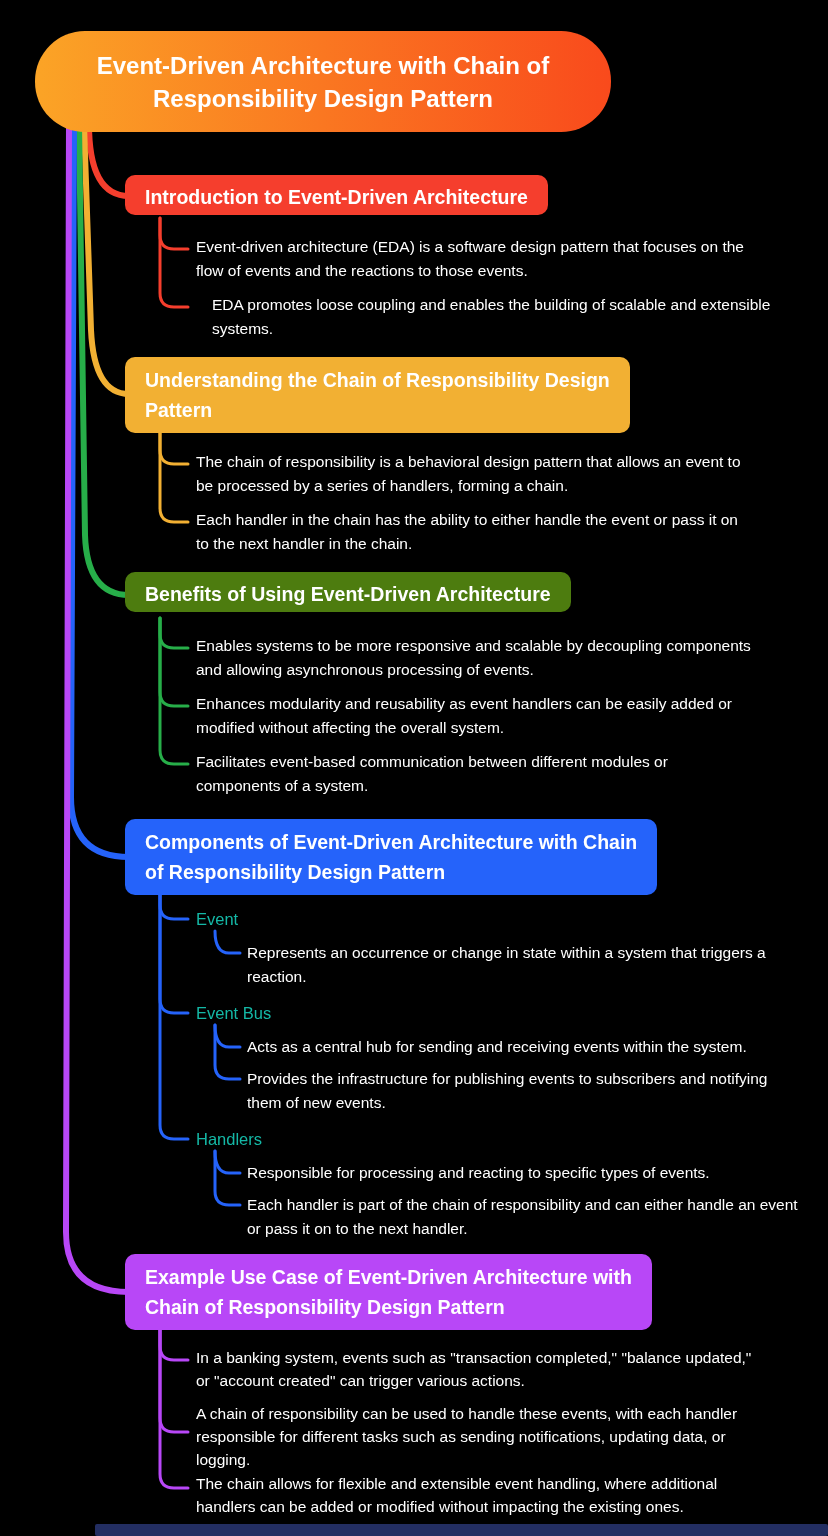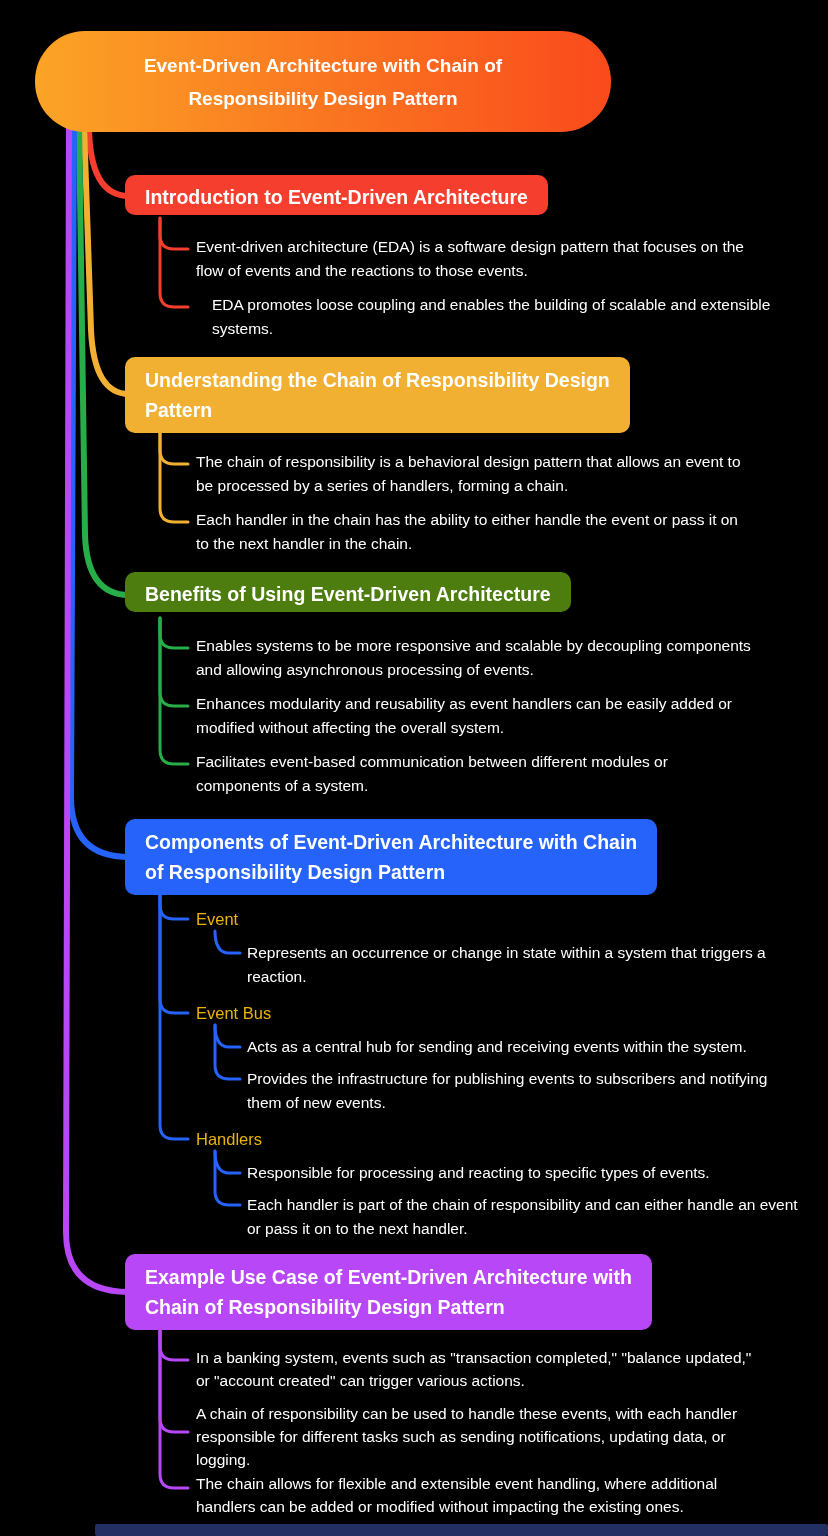--- a/index.html
+++ b/index.html
@@ -6,36 +6,36 @@
   body{
     width:828px;height:1536px;background:#000;
     font-family:"Liberation Sans","DejaVu Sans",sans-serif;
     position:relative;overflow:hidden;
   }
   .canvas{position:absolute;inset:0;width:828px;height:1536px;}
   svg.connectors{position:absolute;left:0;top:0;z-index:1;}
   .node,.hdr,.item,.sublabel,.root-node,.bottom-bar{position:absolute;z-index:2;box-sizing:border-box;}
   .root-node{
     left:35px;top:31px;width:576px;height:101px;
-    border-radius:50px;color:#fff;font-weight:700;font-size:19px;line-height:33px;
+    border-radius:50px;color:#fff;font-weight:700;font-size:24px;line-height:33px;
     display:flex;align-items:center;justify-content:center;text-align:center;
     white-space:pre-line;z-index:3;
   }
   .hdr{
     display:inline-block;color:#fff;font-weight:700;font-size:19.5px;
     border-radius:10px;padding:0 20px;white-space:pre-line;z-index:3;
   }
   .hdr.one{line-height:44px;height:40px;}
   .hdr.two{line-height:30px;padding-top:8px;padding-bottom:8px;}
   .item{
     color:#ffffff;font-size:15.5px;line-height:24px;white-space:pre-line;
     width:560px;
   }
   .item.tight{line-height:23px;}
-  .sublabel{color:#eab308;font-size:16.5px;line-height:24px;}
+  .sublabel{color:#14b8a6;font-size:16.5px;line-height:24px;}
   .subitem{width:552px;}
   .bottom-bar{left:95px;top:1524px;width:733px;height:12px;border-radius:2px;}
 </style>
 </head>
 <body>
 
 <div class="canvas">
 
   <svg class="connectors" width="828" height="1536" viewBox="0 0 828 1536">
 

